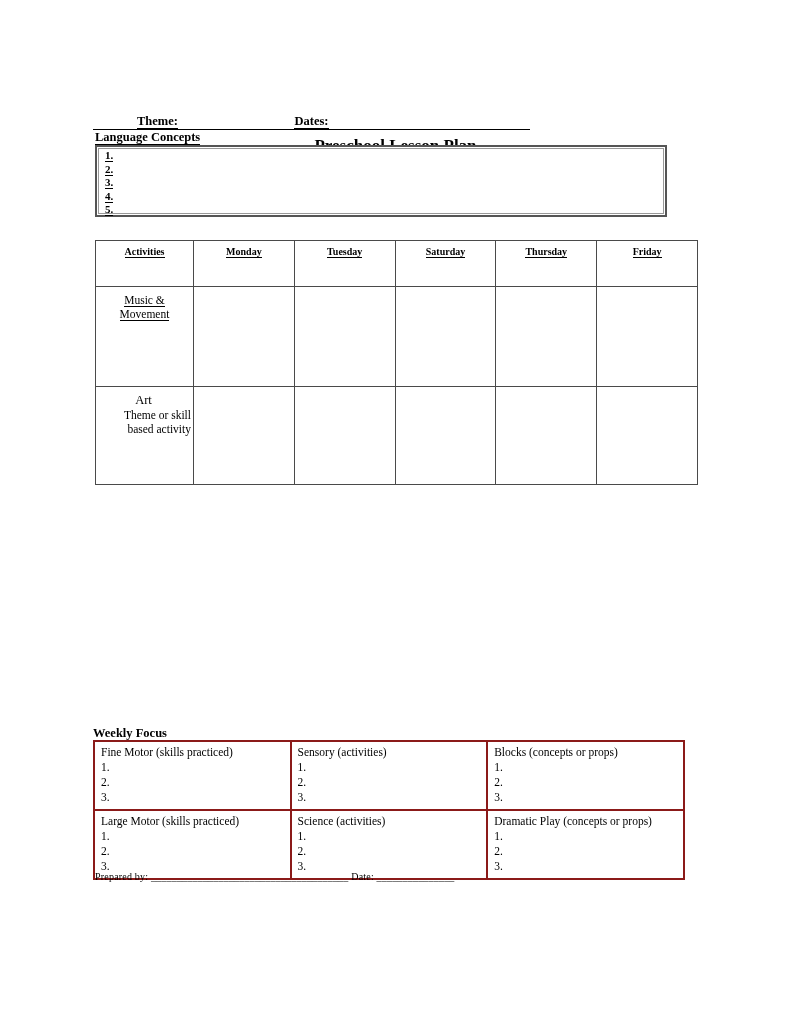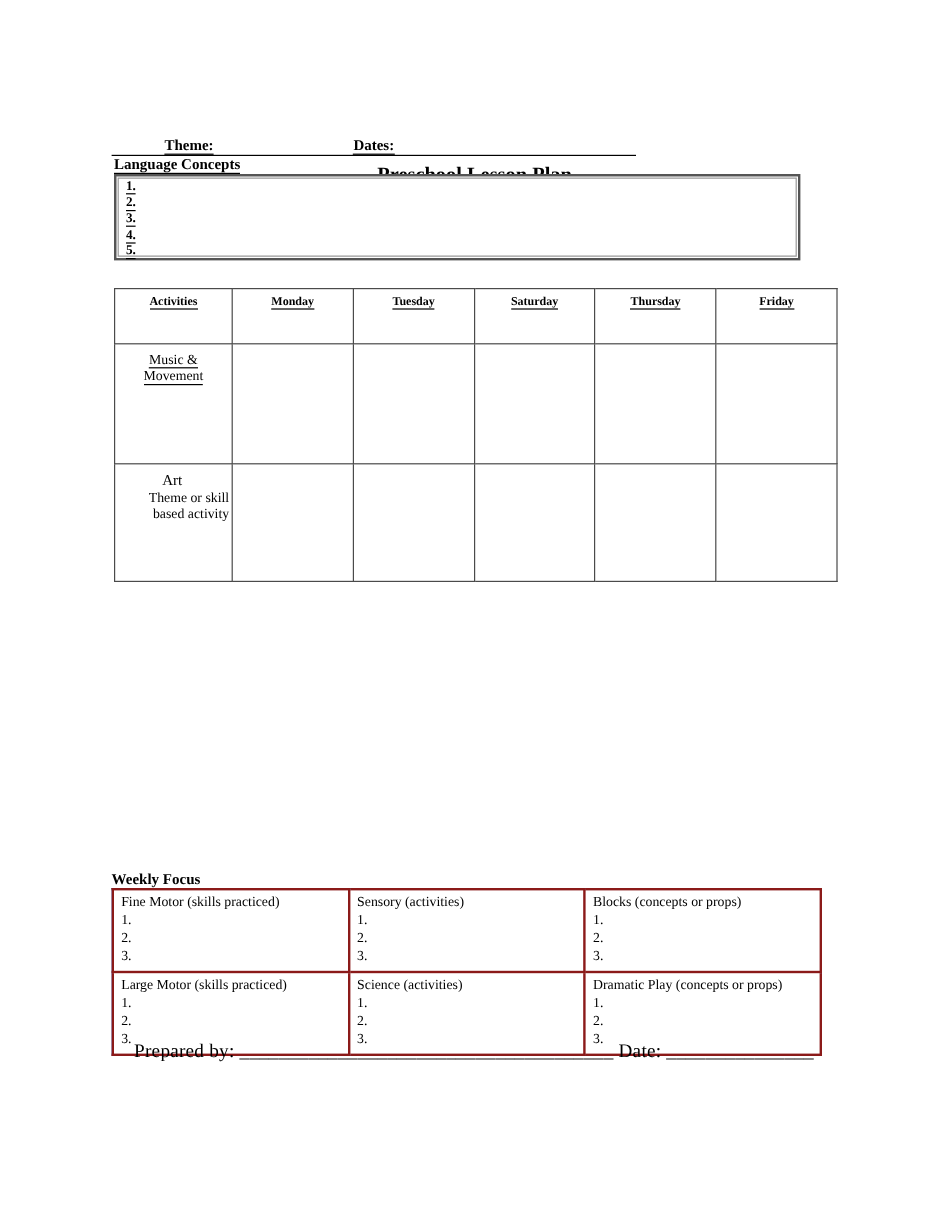--- a/index.html
+++ b/index.html
@@ -193,22 +193,22 @@
   .focus-num {
     font-size: 11.5px;
     line-height: 15px;
   }
 
   
   .footer {
     position: absolute;
     left: 95px; top: 869px;
     width: 600px;
-    text-align: center;
-    font-size: 16px;
+    text-align: left;
+    font-size: 10px;
     line-height: 15px;
     letter-spacing: 0.2px;
   }
 </style>
 </head>
 <body>
 
 <div class="page">
 
   <div class="doc-title">

